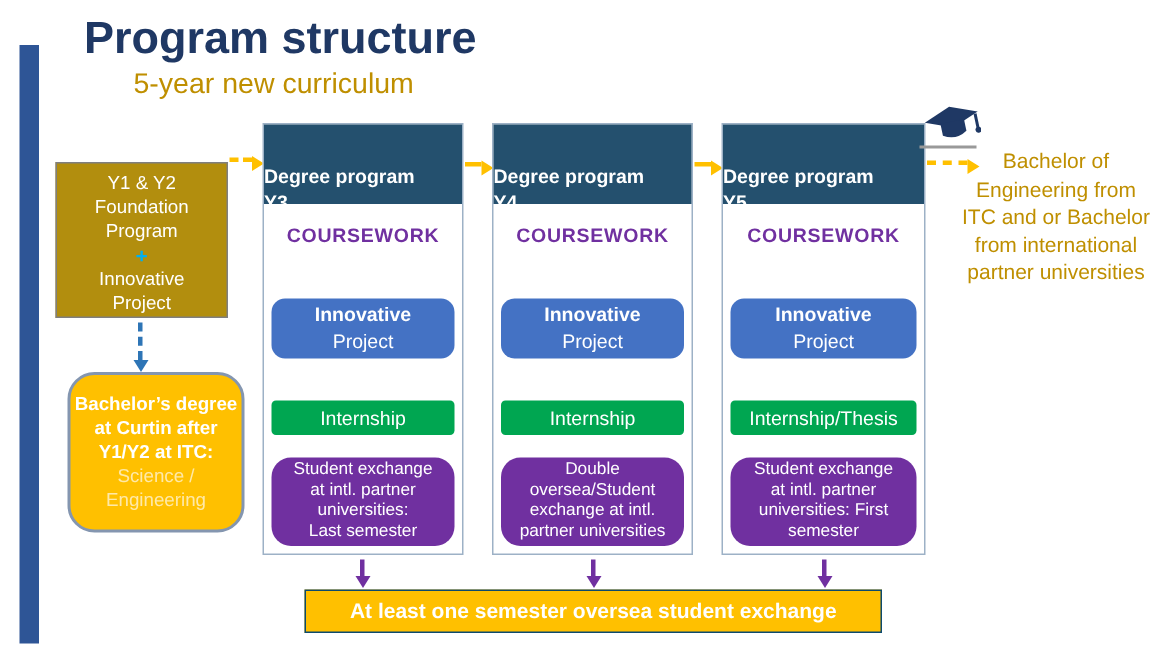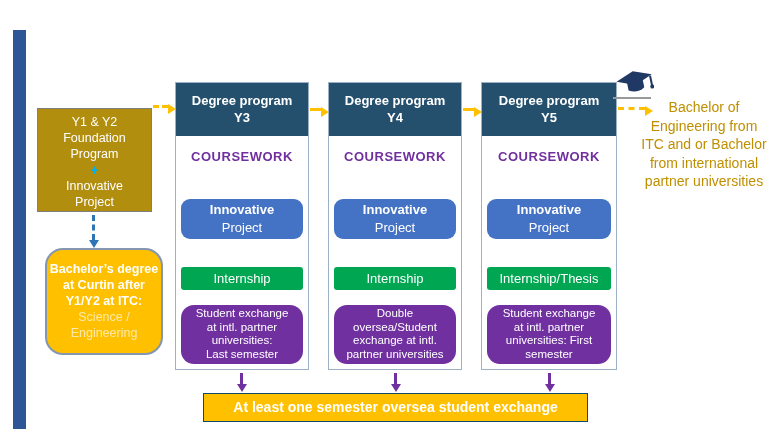--- a/index.html
+++ b/index.html
@@ -32,22 +32,22 @@
   
   .col{
     position:absolute;top:82px;height:288px;background:#ffffff;
     border:1px solid #9DB1C6;box-sizing:border-box;
   }
   .col-y3{left:175px;width:134px;}
   .col-y4{left:328px;width:134px;}
   .col-y5{left:481px;width:136px;}
   .col-header{
     position:absolute;left:0;right:0;top:0;height:53px;background:#24506E;
-    color:#fff;font-weight:bold;font-size:13px;line-height:17px;text-align:center;
-    padding-top:9px;box-sizing:border-box;
+    color:#fff;font-weight:bold;font-size:13px;line-height:17px;text-align:left;
+    padding-top:26px;box-sizing:border-box;
   }
   .coursework{
     position:absolute;left:0;right:0;top:66px;text-align:center;
     color:#7030A0;font-weight:bold;font-size:13px;letter-spacing:.5px;
   }
   .box-blue{
     position:absolute;left:5px;right:5px;top:116px;height:40px;background:#4472C4;
     border-radius:9px;color:#fff;font-size:13px;line-height:18px;text-align:center;padding-top:2px;
     box-sizing:border-box;
   }
@@ -100,20 +100,22 @@
   .dd-text{position:absolute;left:639px;top:98px;width:130px;text-align:center;
     color:#BF8F00;font-size:14px;line-height:18.5px;}
 </style>
 </head>
 <body>
 
 <div class="canvas">
 
   <div class="left-bar"></div>
 
+  <h1 class="title">Program structure</h1>
+  <div class="subtitle">5-year new curriculum</div>
 
   <div class="foundation-box">
     <div class="pre">Y1 &amp; Y2
 Foundation
 Program</div>
     <div class="plus">+</div>
     <div class="pre">Innovative
 Project</div>
   </div>
 

